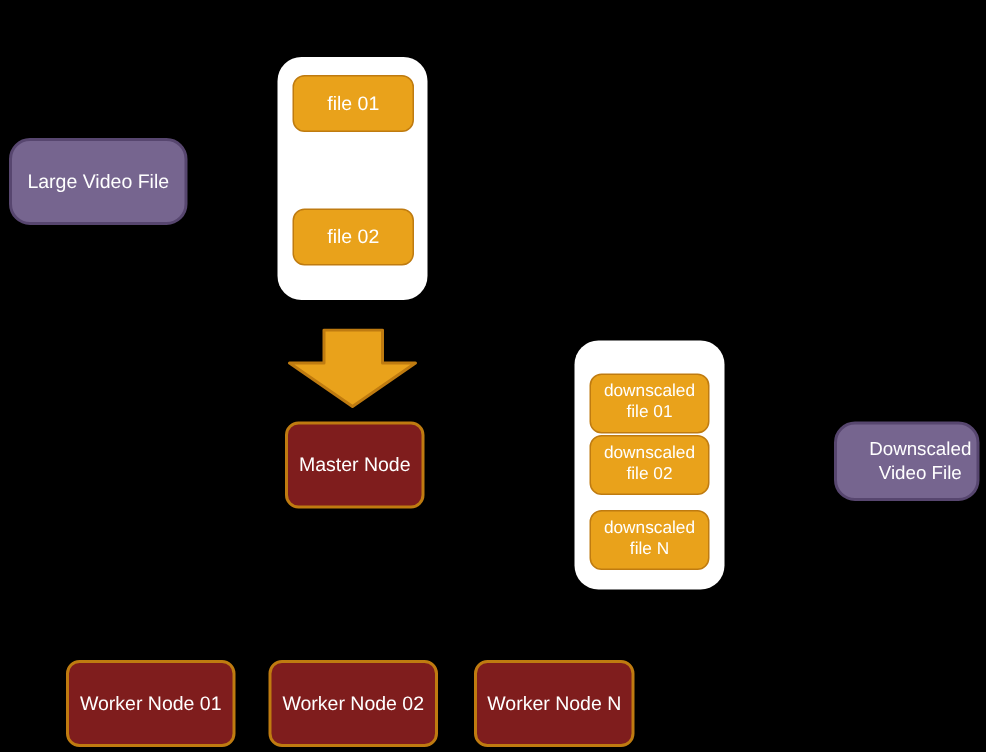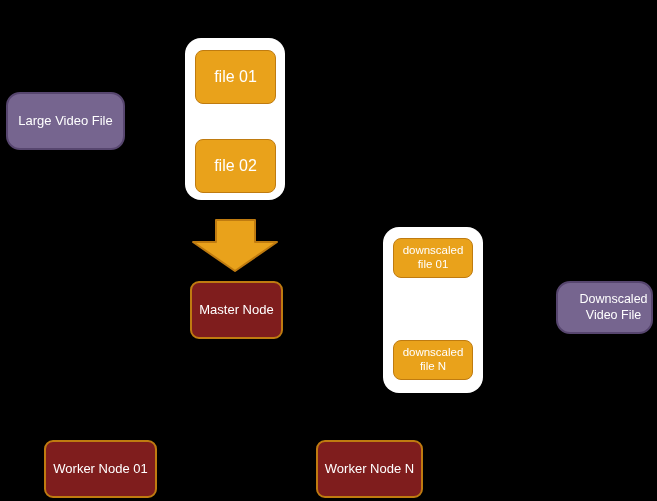--- a/index.html
+++ b/index.html
@@ -57,35 +57,35 @@
     border-radius: 8px;
     color: #FFFFFF;
     line-height: 1.2;
     padding: 1px 4px;
   }
   
   #large-video-file { left: 6px; top: 92px; width: 119px; height: 58px; }
 
   
   #file-group { left: 185px; top: 38px; width: 100px; height: 162px; }
-  #file-group .chip { left: 10px; width: 81px; height: 54px; font-size: 16px; }
+  #file-group .chip { left: 10px; width: 81px; height: 38px; font-size: 13px; }
   #file-item-0 { top: 12px; }
   #file-item-1 { top: 62px; margin-top: 39px; }
   #file-item-2 { top: 113px; }
 
   
   #down-arrow { position: absolute; left: 192px; top: 219px; width: 86px; height: 53px; }
 
   
   #master-node { left: 190px; top: 281px; width: 93px; height: 58px; }
 
   
   #downscaled-group { left: 383px; top: 227px; width: 100px; height: 166px; }
   #downscaled-group .chip { left: 10px; width: 80px; height: 40px; font-size: 11.5px; }
-  #downscaled-item-0 { top: 11px; }
+  #downscaled-item-0 { top: 22px; }
   #downscaled-item-1 { top: 63px; }
   #downscaled-item-2 { top: 113px; }
 
   
   #downscaled-video-file { left: 556px; top: 281px; width: 97px; height: 53px; font-size: 12.5px; padding-left: 26px; }
 
   
   .worker { top: 440px; height: 58px; }
   #worker-node-0 { left: 44px;  width: 113px; }
   #worker-node-1 { left: 179px; width: 113px; }
@@ -114,29 +114,35 @@
   </svg>
 
   <div class="node orange" id="master-node">
     <span>Master Node</span>
   </div>
 
   <div class="group" id="downscaled-group">
     <div class="chip" id="downscaled-item-0">
       <span>downscaled file 01</span>
     </div>
+    <div class="chip" id="downscaled-item-1">
+      <span>downscaled file 02</span>
+    </div>
     <div class="chip" id="downscaled-item-2">
       <span>downscaled file N</span>
     </div>
   </div>
 
   <div class="node purple" id="downscaled-video-file">
     <span>Downscaled Video File</span>
   </div>
 
   <div class="node orange worker" id="worker-node-0">
     <span>Worker Node 01</span>
   </div>
+  <div class="node orange worker" id="worker-node-1">
+    <span>Worker Node 02</span>
+  </div>
   <div class="node orange worker" id="worker-node-2">
     <span>Worker Node N</span>
   </div>
 
 </div>
 
 </body></html>

